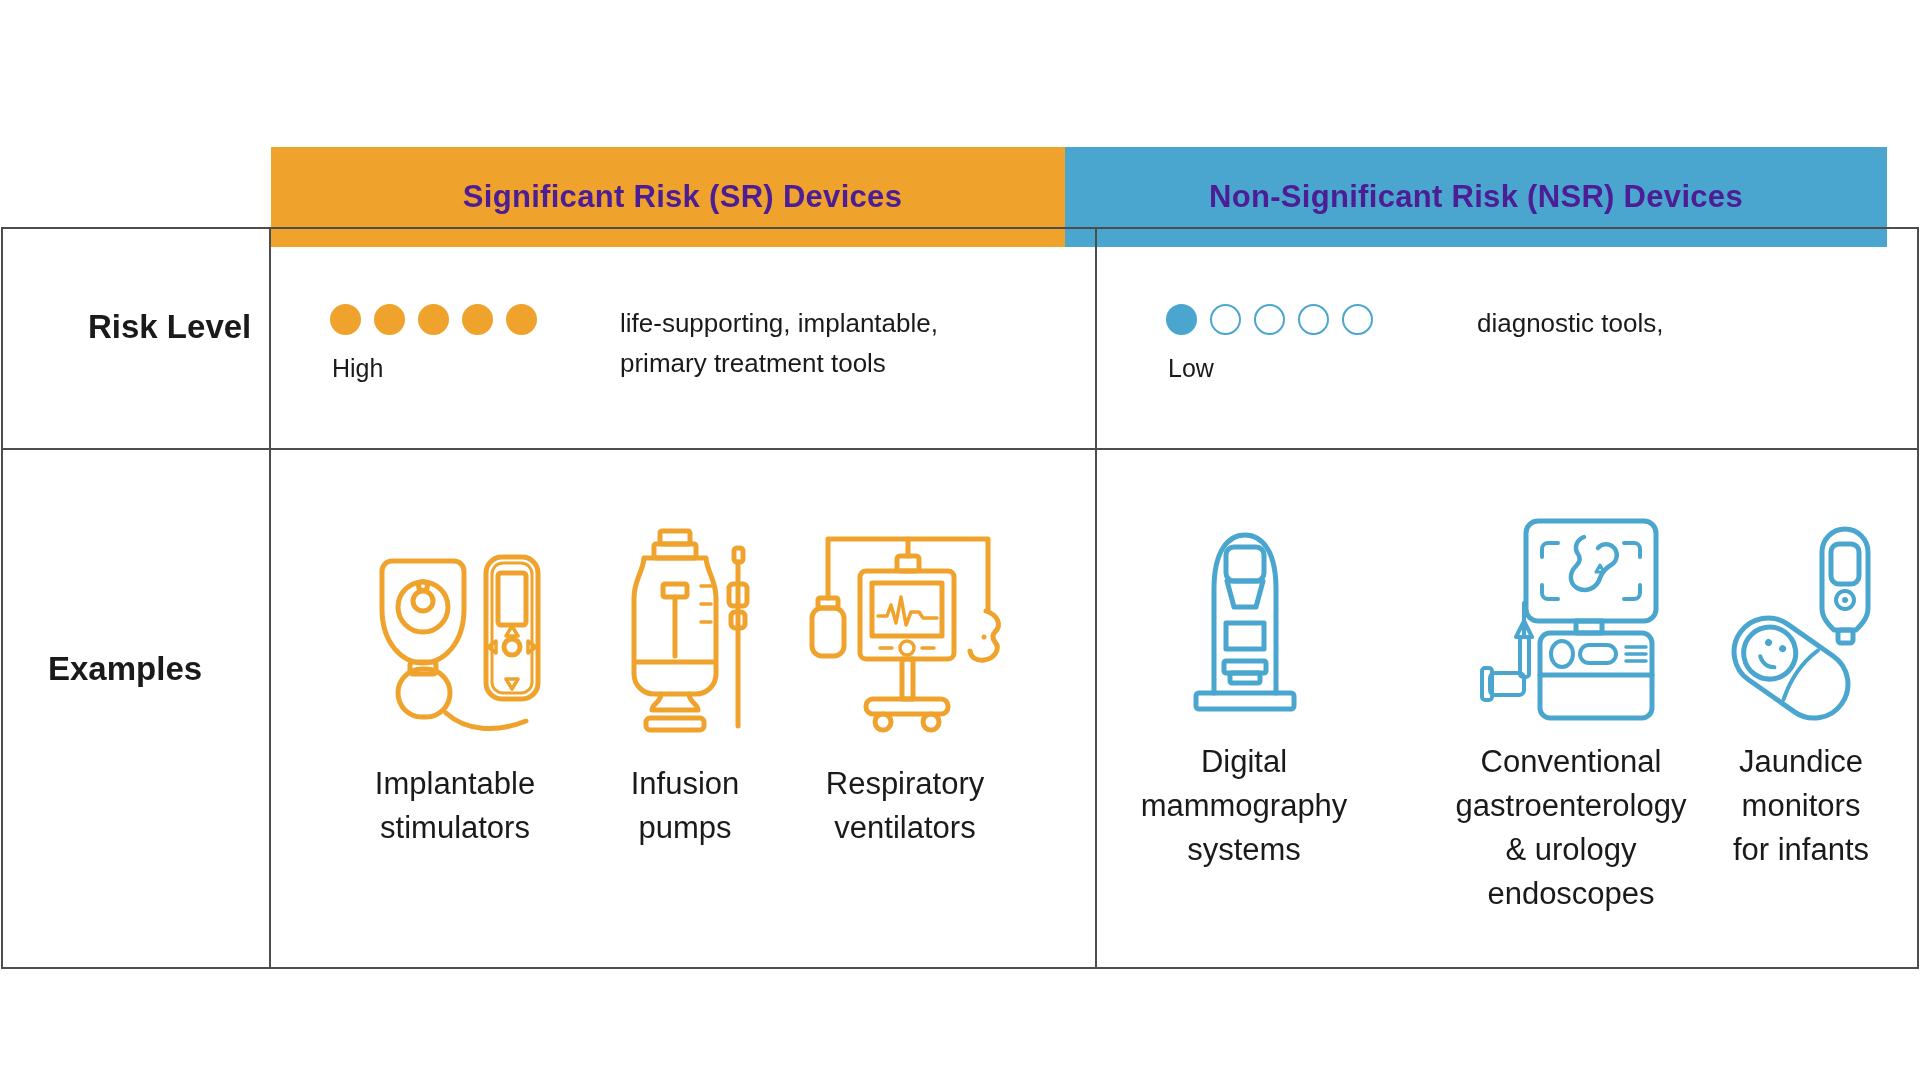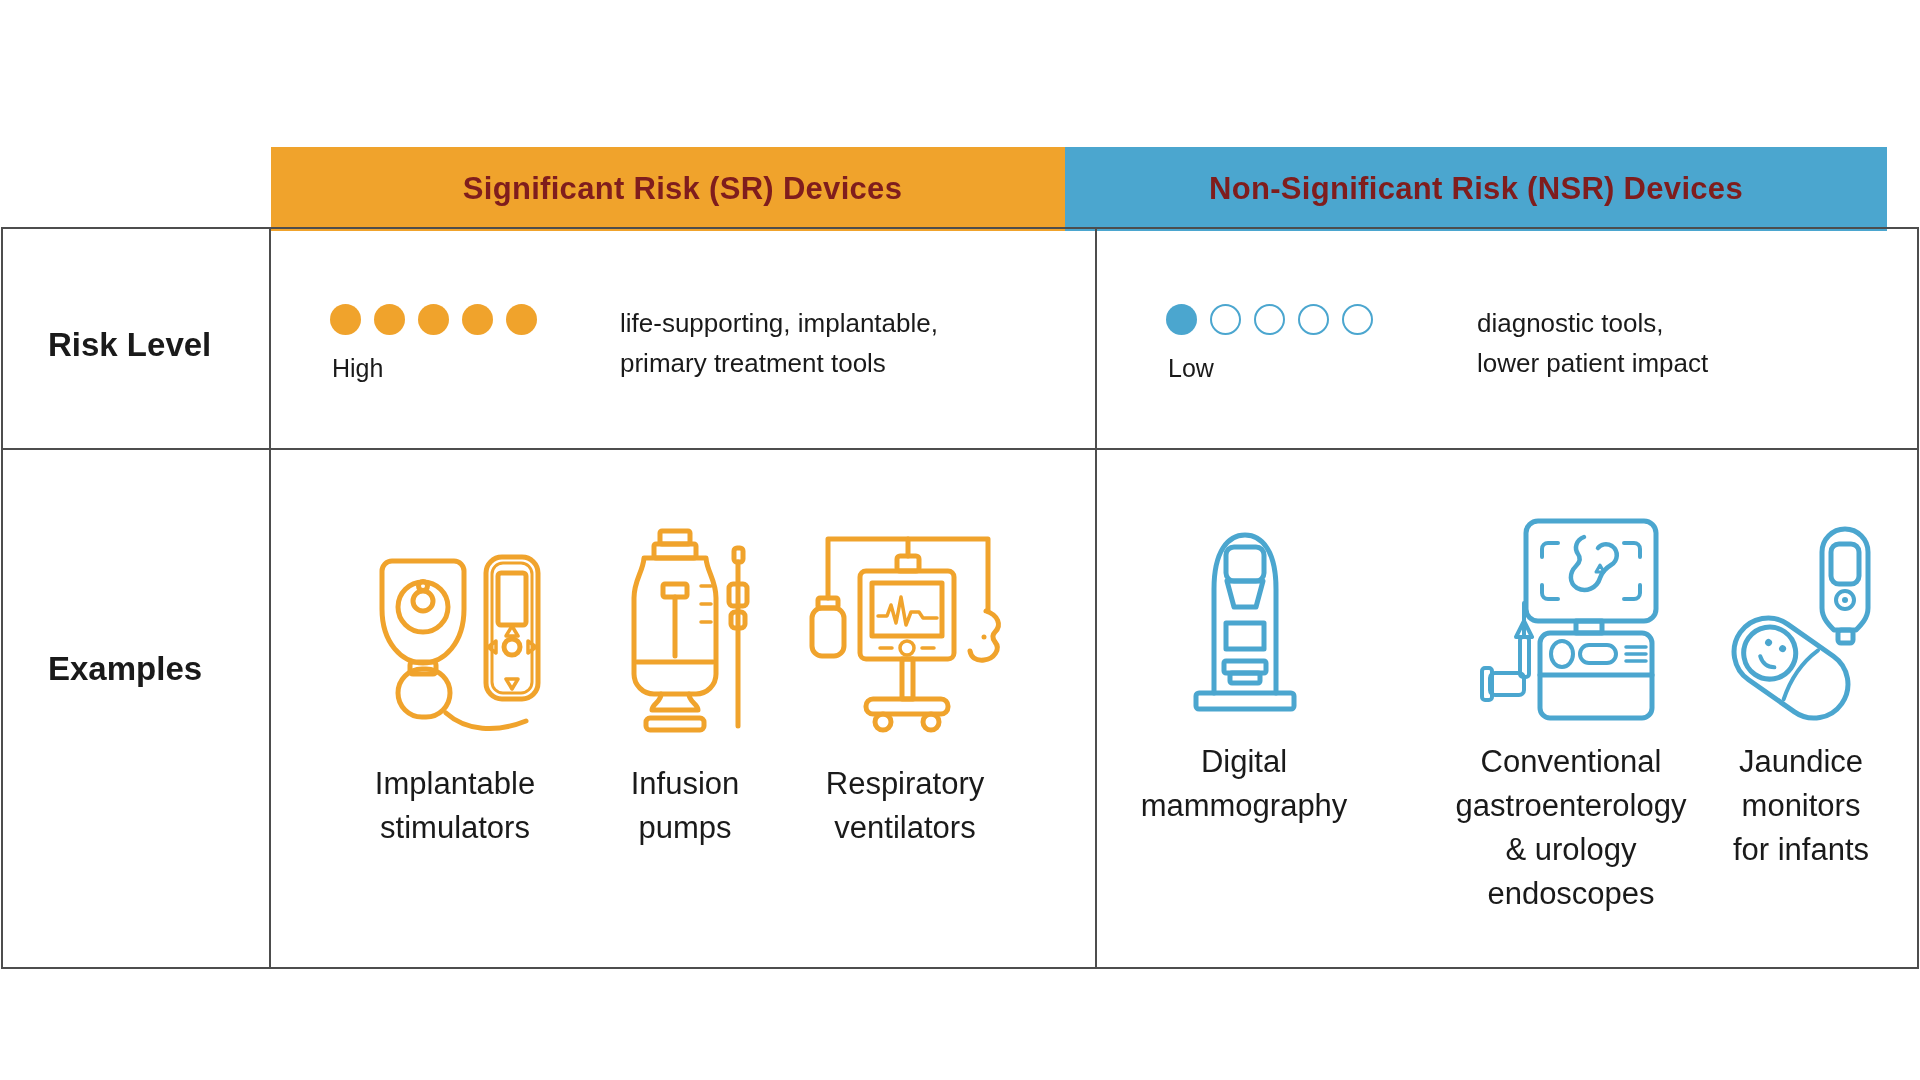--- a/index.html
+++ b/index.html
@@ -1,35 +1,35 @@
 <!DOCTYPE html>
 <html style="--sr: #F0A32C; --nsr: #4BA6CF; --line: #4D4D4D; --text: #1A1A1A;"><head>
 <meta charset="utf-8">
 <style>
   html,body{margin:0;padding:0;background:#fff;}
   body{font-family:"Liberation Sans", sans-serif;color:var(--text,#1A1A1A);}
   .stage{position:relative;width:1920px;height:1080px;background:#fff;overflow:hidden;}
 
   
-  .band{position:absolute;top:147px;height:84px;display:flex;align-items:center;justify-content:center;
-        color:#7f1d1d;font-weight:bold;font-size:31px;letter-spacing:.3px;}
+  .band{position:absolute;top:147px;height:100px;display:flex;align-items:center;justify-content:center;
+        color:#4c1d95;font-weight:bold;font-size:31px;letter-spacing:.3px;}
   .band-sr{left:271px;width:823px;background:var(--sr);}
   .band-nsr{left:1065px;width:822px;background:var(--nsr);}
 
   
   .tbody-frame{position:absolute;left:1px;top:227px;width:1914px;height:738px;
                border:2px solid var(--line);background:transparent;}
   .line{position:absolute;background:var(--line);}
   .line-v1{left:269px;top:227px;width:2px;height:740px;}
   .line-v2{left:1095px;top:227px;width:2px;height:740px;}
   .line-h{left:1px;top:448px;width:1916px;height:2px;}
 
   
   .row-label{position:absolute;left:48px;font-weight:bold;font-size:33px;}
-  .row-label.risk{top:326px;}
+  .row-label.risk{top:308px;margin-left:40px;}
   .row-label.examples{top:650px;}
 
   
   .dots{position:absolute;display:flex;gap:13px;top:304px;}
   .dots-sr{left:330px;}
   .dots-nsr{left:1166px;}
   .dot{width:31px;height:31px;border-radius:50%;box-sizing:border-box;flex:0 0 auto;}
   .dots-sr .dot-filled{background:var(--sr);}
   .dots-nsr .dot-filled{background:var(--nsr);}
   .dots-nsr .dot-empty{border:2.5px solid var(--nsr);background:#fff;}
@@ -85,21 +85,20 @@
   <div class="dots dots-nsr">
       <span class="dot dot-filled"></span>
       <span class="dot dot-empty"></span>
       <span class="dot dot-empty"></span>
       <span class="dot dot-empty"></span>
       <span class="dot dot-empty"></span>
     </div>
   <div class="rating-label nsr">Low</div>
   <div class="desc nsr">
     <div>diagnostic tools,</div>
-    <div>lower patient impact</div>
   </div>
 
   <div class="example sr-item" style="left:330px;">
     <div class="icon-box icon-sr">
       <svg width="175" height="205" viewBox="0 0 175 205" fill="none" stroke="currentColor" stroke-width="5" stroke-linecap="round" stroke-linejoin="round">
         <path d="M14 42 a10 10 0 0 1 10 -10 h62 a10 10 0 0 1 10 10 v38 c0 34 -20 54 -41 54 s-41 -20 -41 -54 z"></path>
         <circle cx="55" cy="78" r="25"></circle>
         <circle cx="55" cy="72" r="10"></circle>
         <circle cx="55" cy="57" r="4.5"></circle>
         <rect x="30" y="140" width="52" height="48" rx="24"></rect>
@@ -180,20 +179,21 @@
         <path d="M58 66 h36 l-7 26 h-22 z"></path>
         <rect x="57" y="108" width="38" height="26"></rect>
         <rect x="55" y="146" width="42" height="12" rx="2"></rect>
         <rect x="61" y="158" width="30" height="10" rx="2"></rect>
         <rect x="27" y="178" width="98" height="16" rx="3"></rect>
       </svg>
     </div>
     <div class="item-label">
       <div>Digital</div>
       <div>mammography</div>
+      <div>systems</div>
     </div>
   </div>
 
   <div class="example nsr-item wide" style="left:1436px;">
     <div class="icon-box icon-nsr">
       <svg width="190" height="215" viewBox="0 0 190 215" fill="none" stroke="currentColor" stroke-width="5" stroke-linecap="round" stroke-linejoin="round">
         <rect x="50" y="8" width="130" height="100" rx="12"></rect>
         <path d="M66 44 v-8 a6 6 0 0 1 6 -6 h10" stroke-width="4"></path>
         <path d="M148 30 h10 a6 6 0 0 1 6 6 v8" stroke-width="4"></path>
         <path d="M66 72 v8 a6 6 0 0 0 6 6 h10" stroke-width="4"></path>

